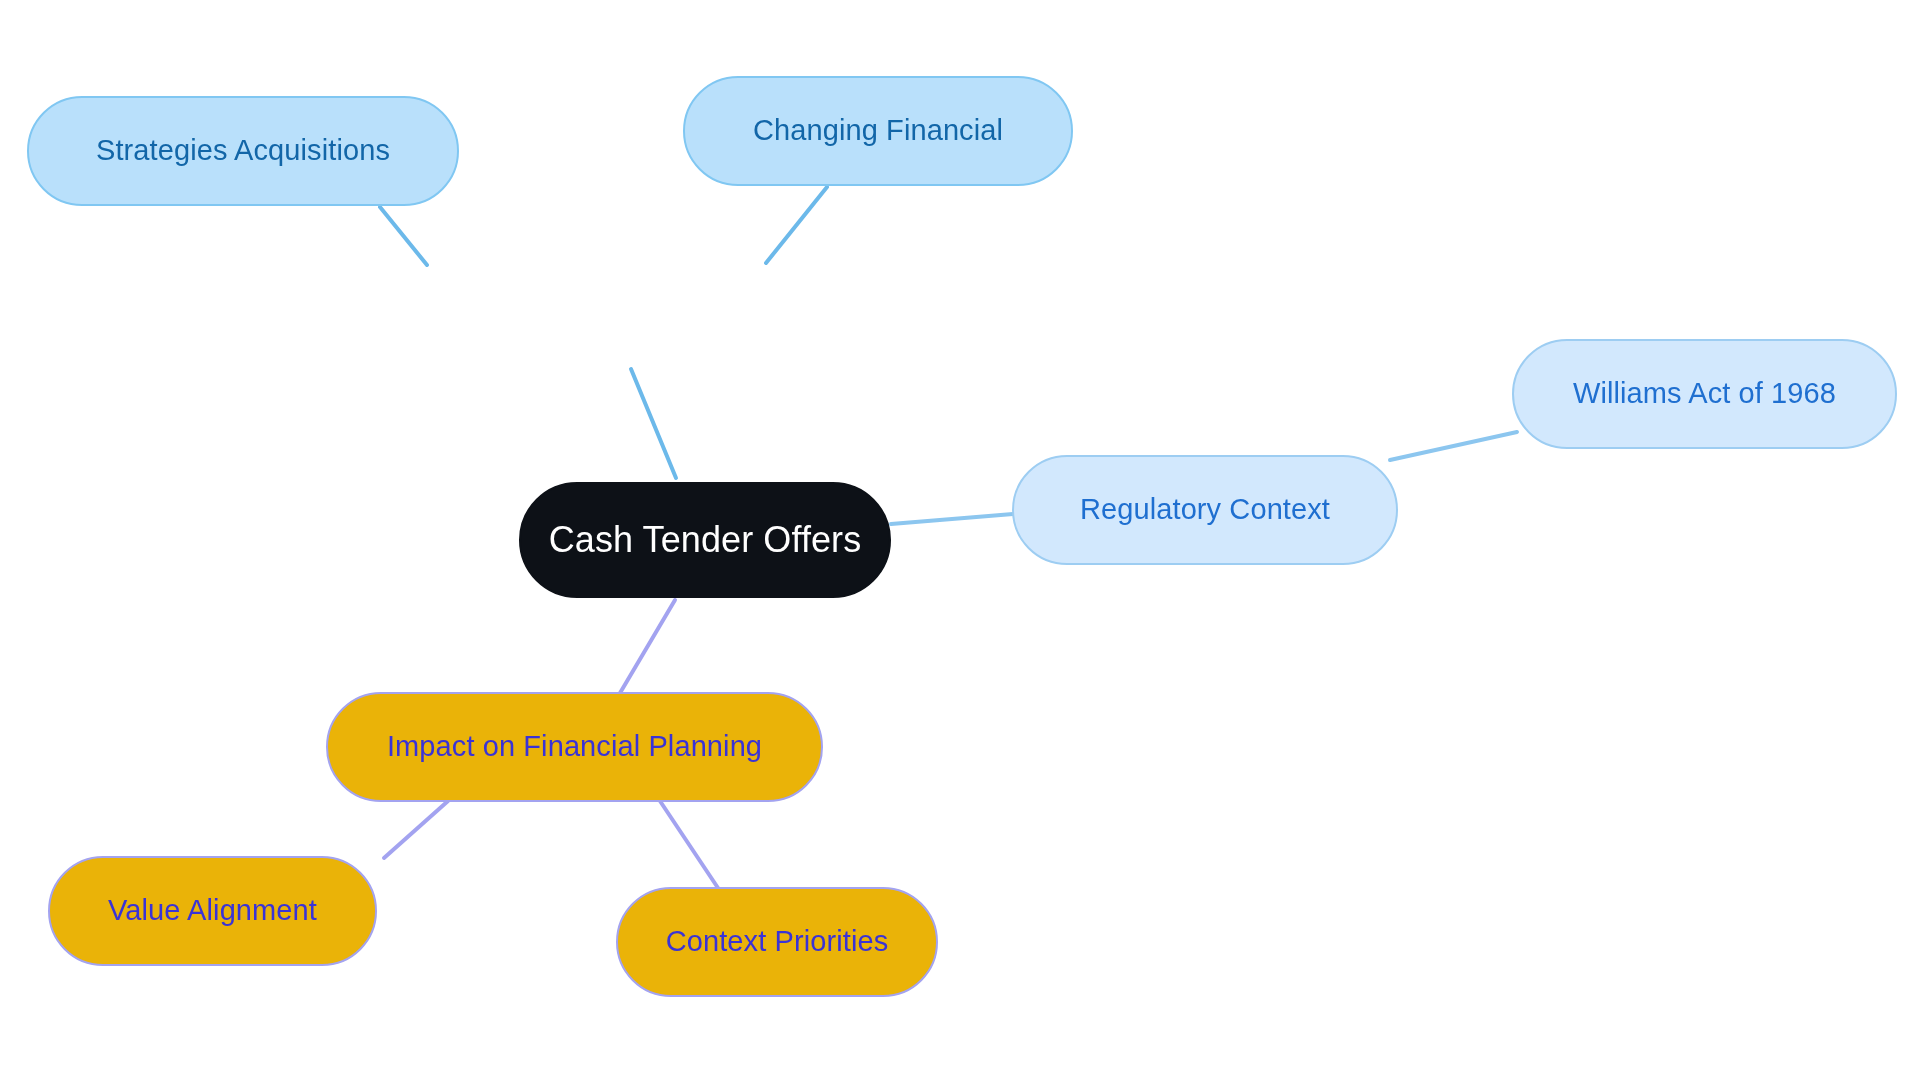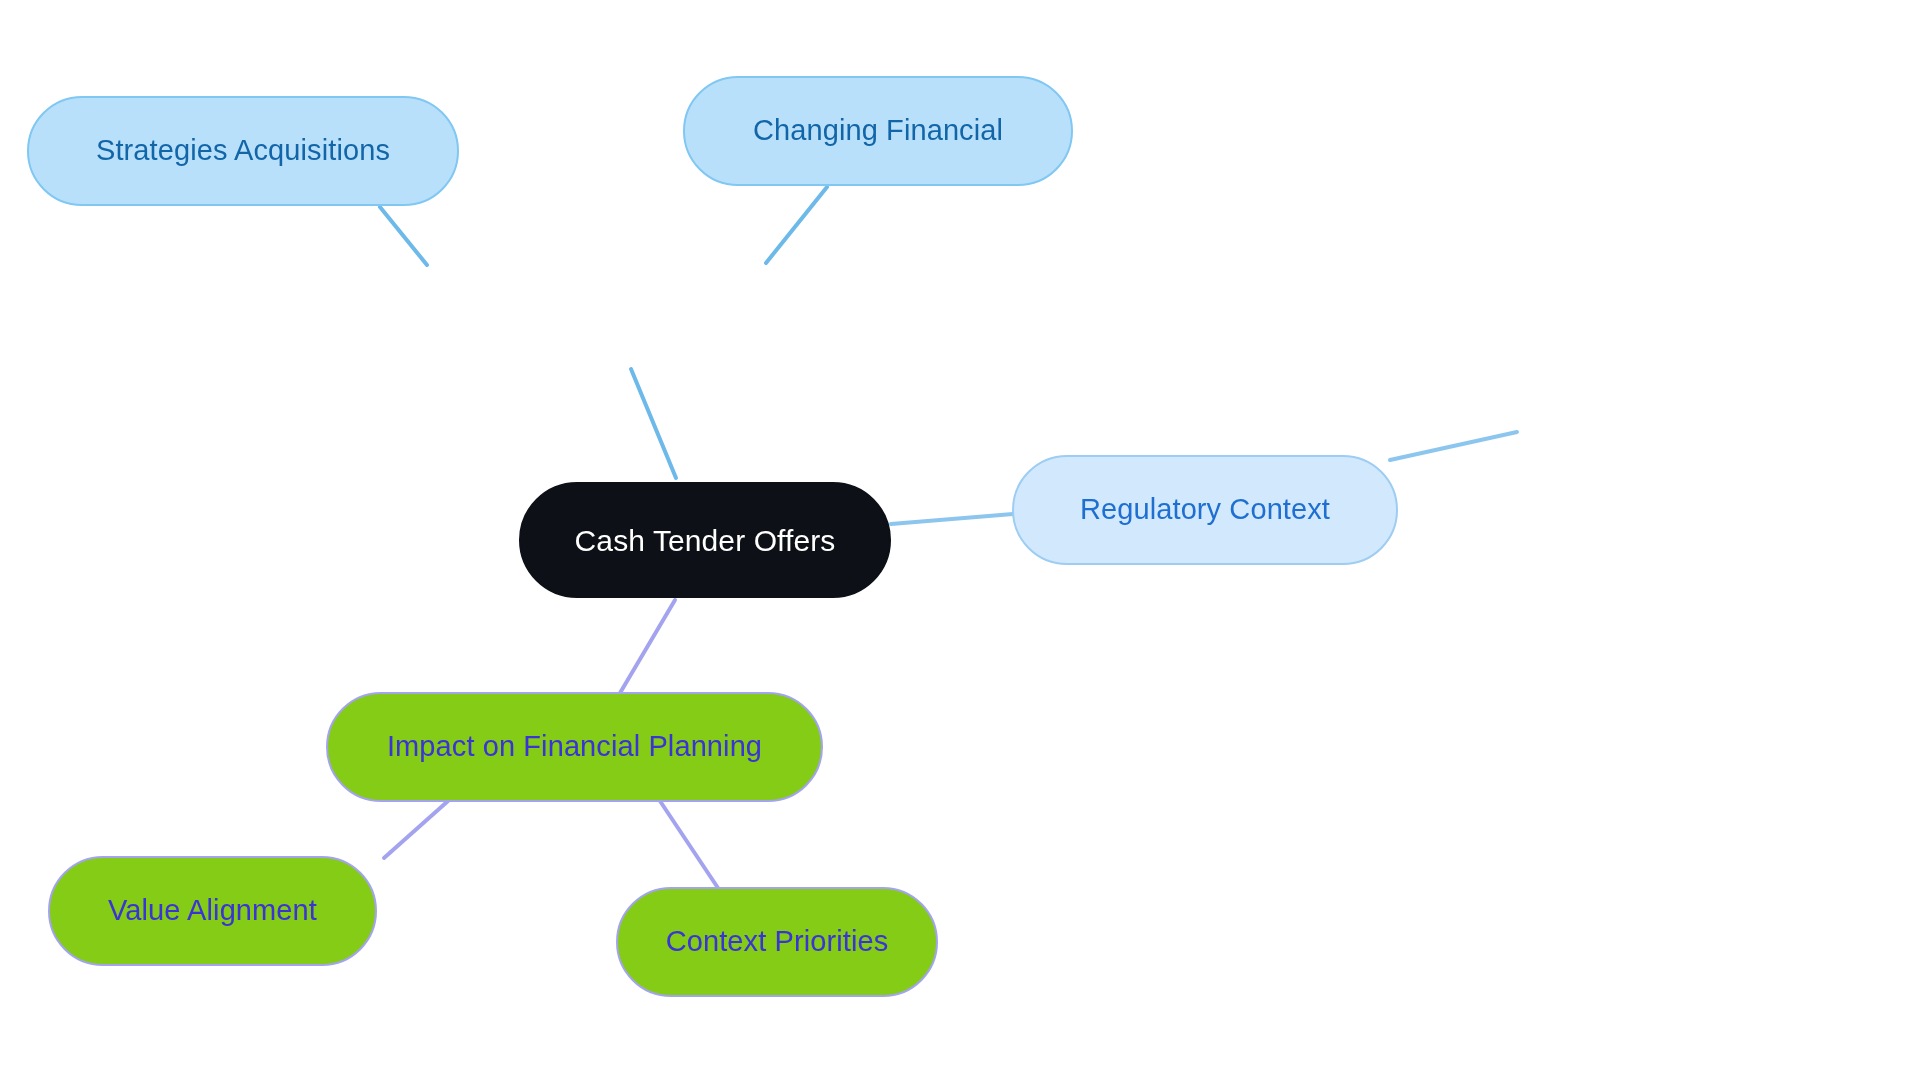--- a/index.html
+++ b/index.html
@@ -39,39 +39,39 @@
     border-style: solid;
     border-width: 2px;
     white-space: nowrap;
     letter-spacing: 0.1px;
     line-height: 1.1;
   }
   .node-root {
     background: #0d1117;
     border-color: #0d1117;
     color: #ffffff;
-    font-size: 30px;
+    font-size: 36px;
     z-index: 5;
   }
   .node-blue {
     background: #b9e0fb;
     border-color: #80c7f2;
     color: #1266a8;
     font-size: 29px;
     z-index: 4;
   }
   .node-blue-pale {
     background: #d2e8fd;
     border-color: #9dcdf2;
     color: #1f6fd0;
     font-size: 29px;
     z-index: 4;
   }
   .node-lavender {
-    background: #84cc16;
+    background: #eab308;
     border-color: #a3a3f0;
     color: #3a33d6;
     font-size: 29px;
     z-index: 4;
   }
   .node-label {
     display: block;
     pointer-events: none;
   }
 </style>
@@ -101,20 +101,23 @@
   </div>
 
   <div class="node node-blue" style="left: 683px; top: 76px; width: 390px; height: 110px;">
     <span class="node-label">Changing Financial</span>
   </div>
 
   <div class="node node-blue-pale" style="left: 1012px; top: 455px; width: 386px; height: 110px;">
     <span class="node-label">Regulatory Context</span>
   </div>
 
+  <div class="node node-blue-pale" style="left: 1512px; top: 339px; width: 385px; height: 110px;">
+    <span class="node-label">Williams Act of 1968</span>
+  </div>
 
   <div class="node node-lavender" style="left: 326px; top: 692px; width: 497px; height: 110px;">
     <span class="node-label">Impact on Financial Planning</span>
   </div>
 
   <div class="node node-lavender" style="left: 48px; top: 856px; width: 329px; height: 110px;">
     <span class="node-label">Value Alignment</span>
   </div>
 
   <div class="node node-lavender" style="left: 616px; top: 887px; width: 322px; height: 110px;">

